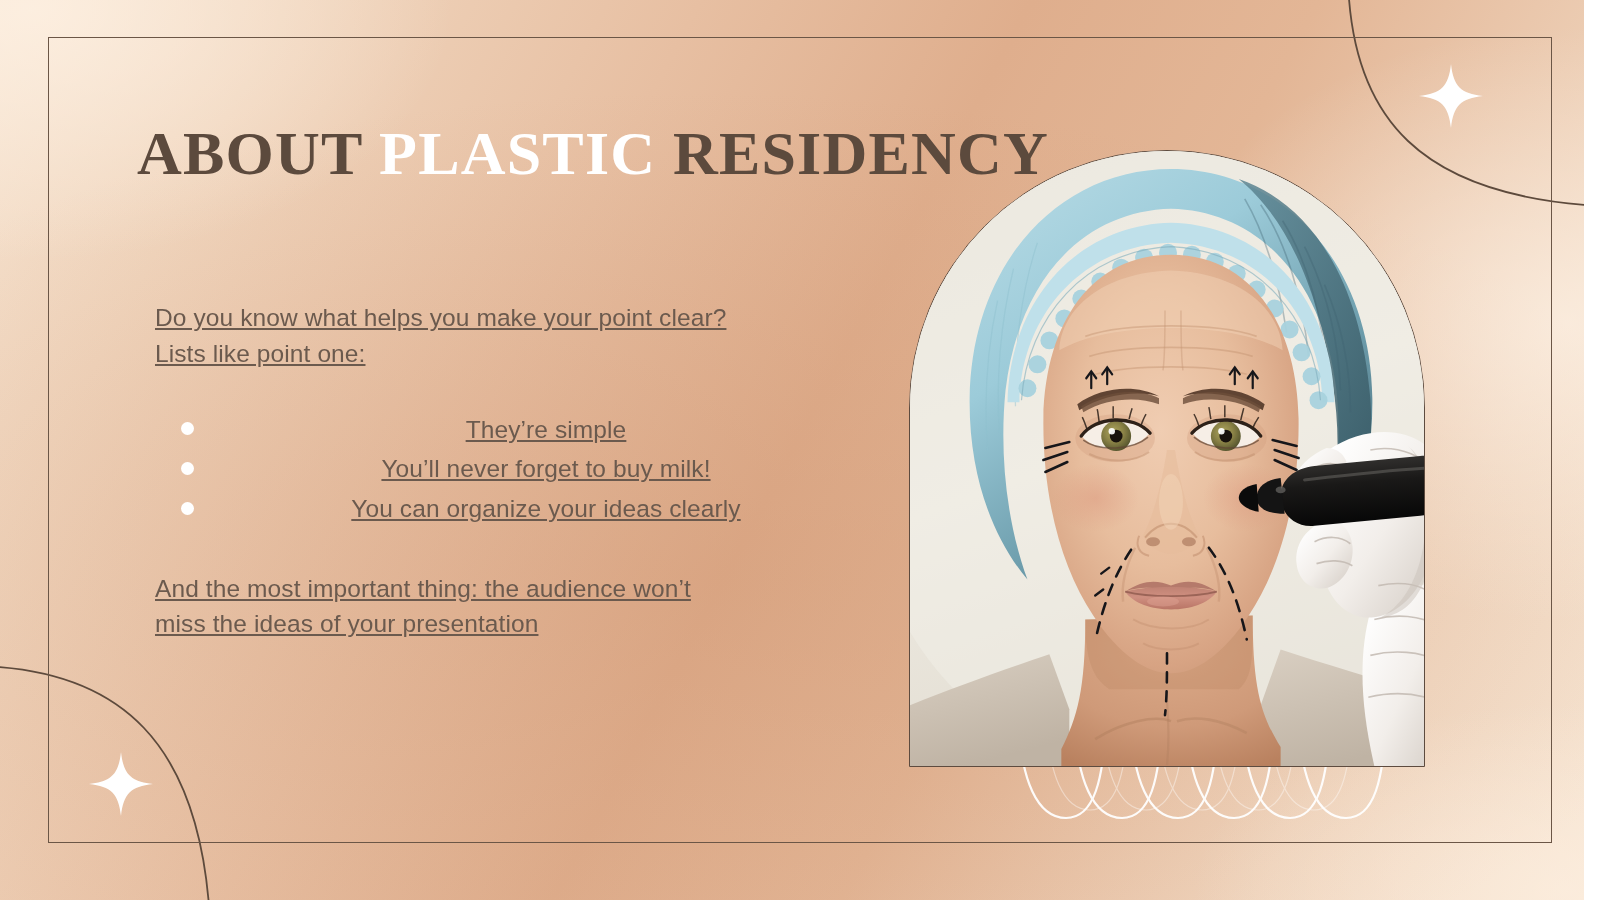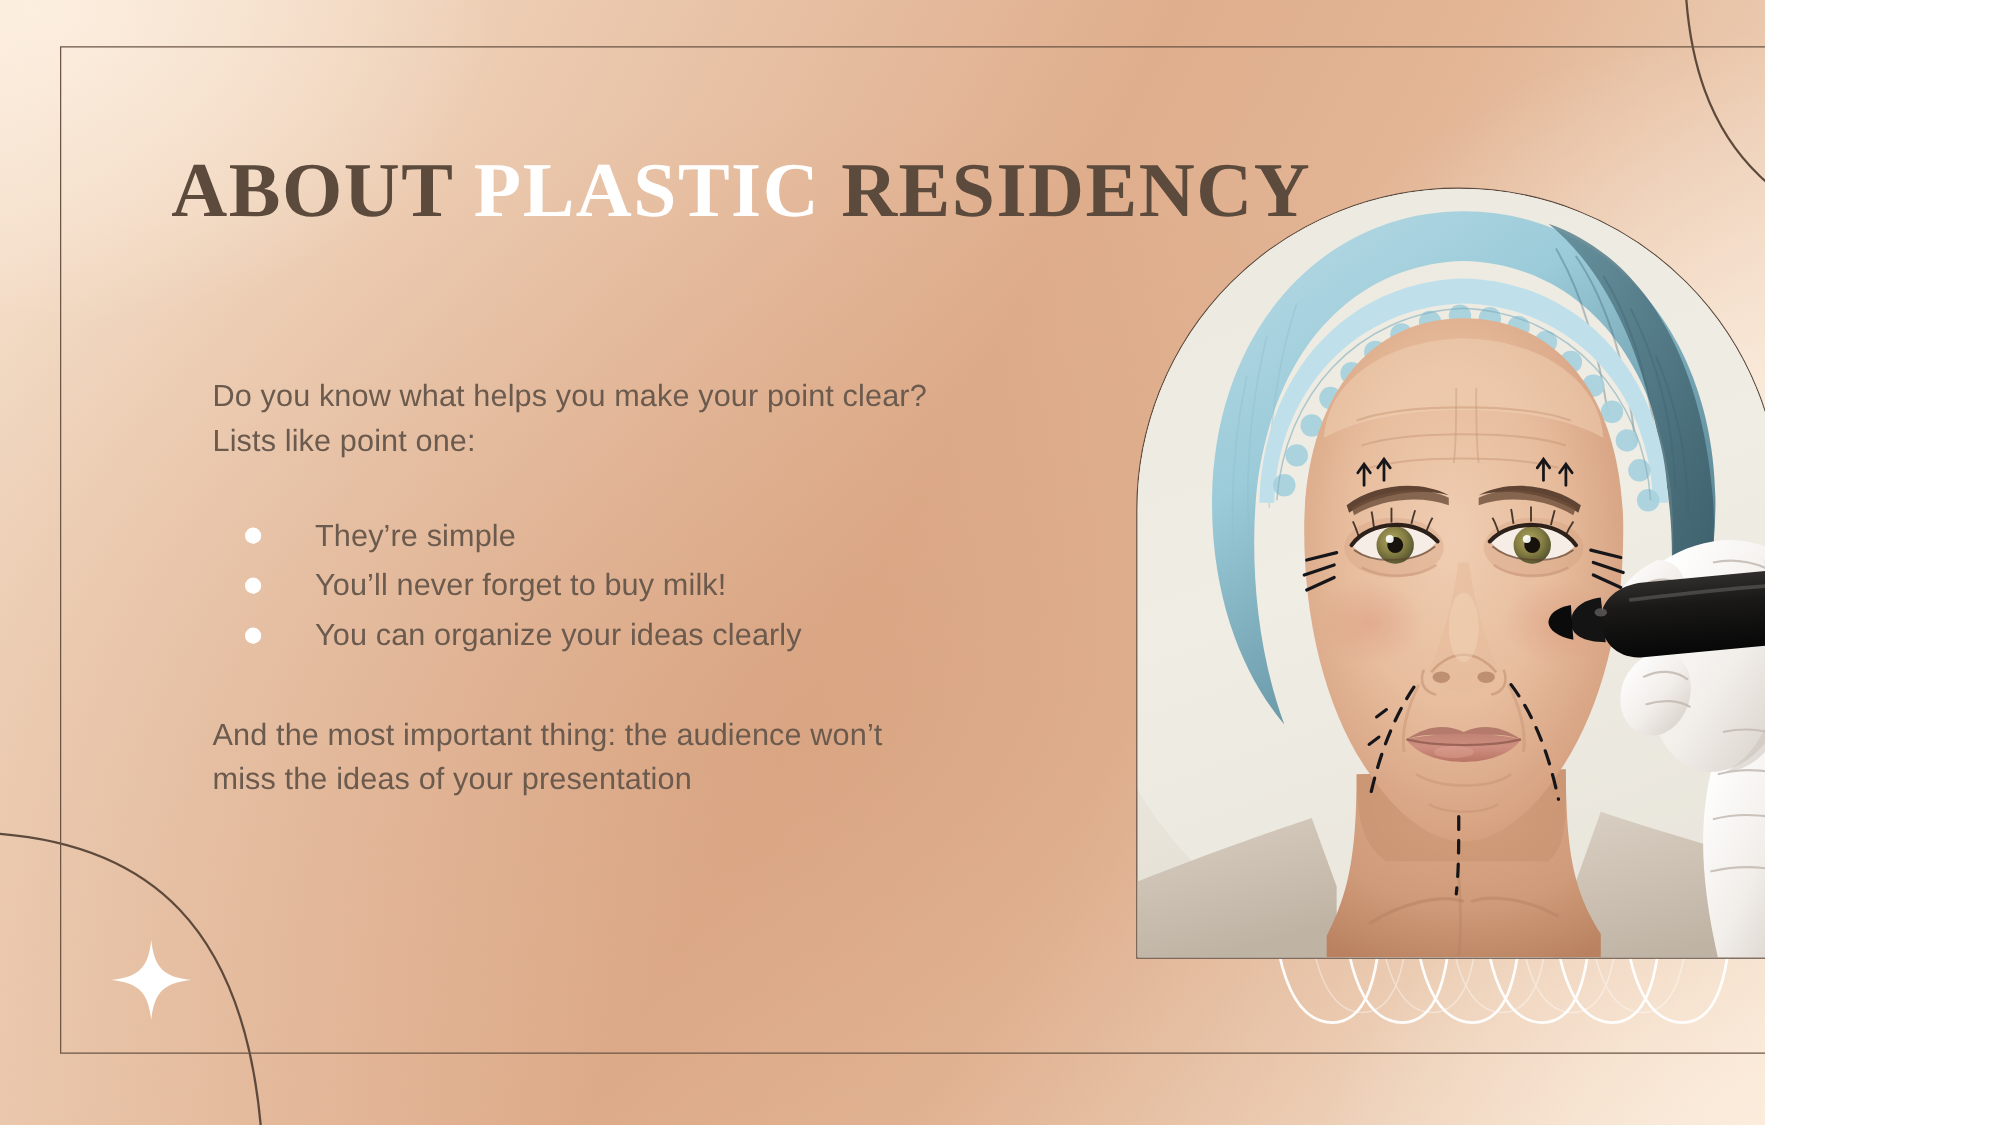--- a/index.html
+++ b/index.html
@@ -3,21 +3,21 @@
 <meta charset="utf-8">
 <title>About Plastic Residency</title>
 <style>
   html, body {
     margin: 0;
     padding: 0;
     background: #ffffff;
   }
   .slide {
     position: relative;
-    width: 1412px;
+    width: 1584px;
     height: 900px;
     overflow: hidden;
     font-family: "Liberation Sans", sans-serif;
     background: #e9c0a2;
   }
   
   .bg-base {
     position: absolute;
     inset: 0;
     background: linear-gradient(118deg,
@@ -83,36 +83,38 @@
     letter-spacing: 1.2px;
     white-space: nowrap;
     line-height: 1.06;
   }
   .title .w-dark { color: #5c4a3d; }
   .title .w-light { color: #ffffff; }
 
   
   .body-col {
     position: absolute;
-    left: 170px;
+    left: 155px;
     top: 300px;
     width: 700px;
     color: #6b5a4e;
+    text-decoration: underline;
   }
   .para {
     font-size: 24.5px;
     line-height: 1.46;
     color: #6b5a4e;
     margin: 0;
     letter-spacing: 0.1px;
   }
   .bullet-list {
     list-style: none;
     margin: 38px 0 0 0;
     padding: 0 0 0 26px;
+    text-align: center;
   }
   .bullet-list li {
     position: relative;
     font-size: 24.5px;
     line-height: 1.62;
     color: #6b5a4e;
     padding-left: 56px;
     letter-spacing: 0.1px;
   }
   .bullet-list li .dot {

